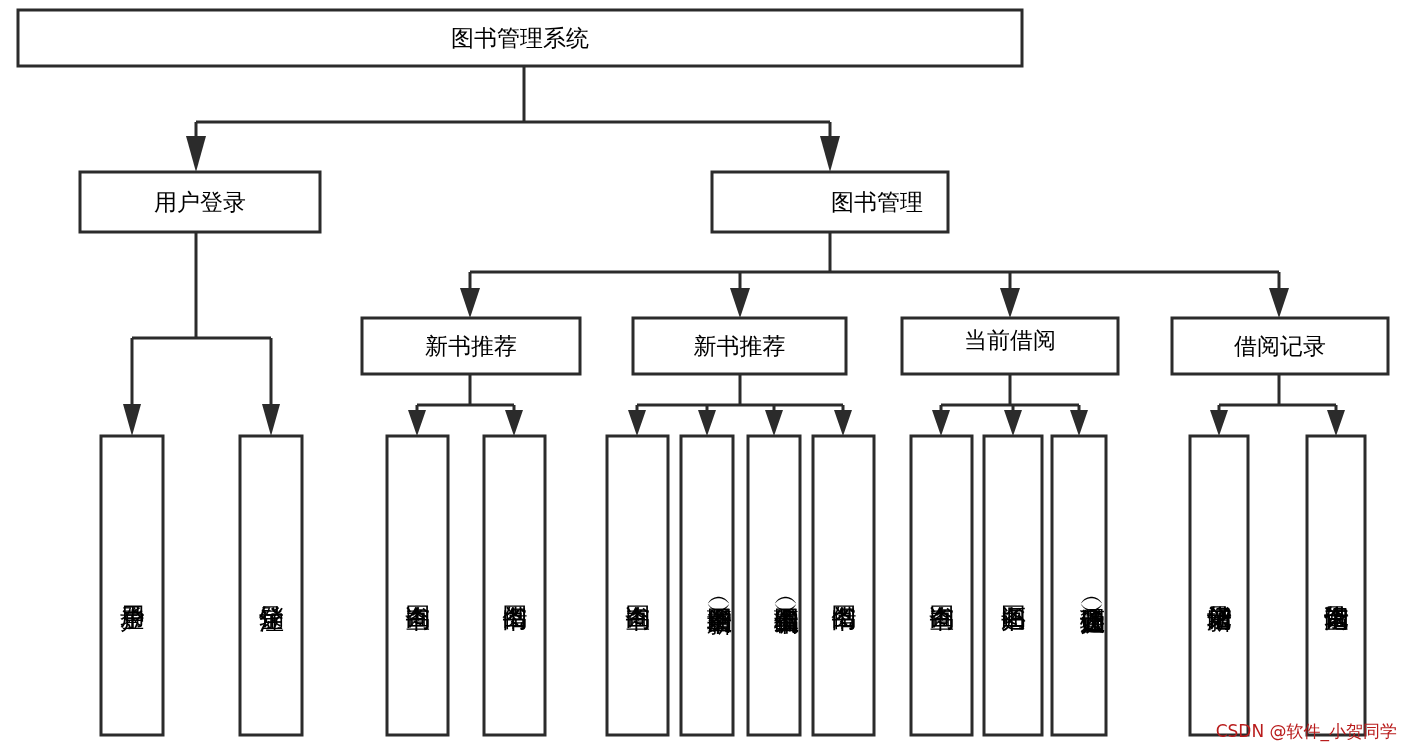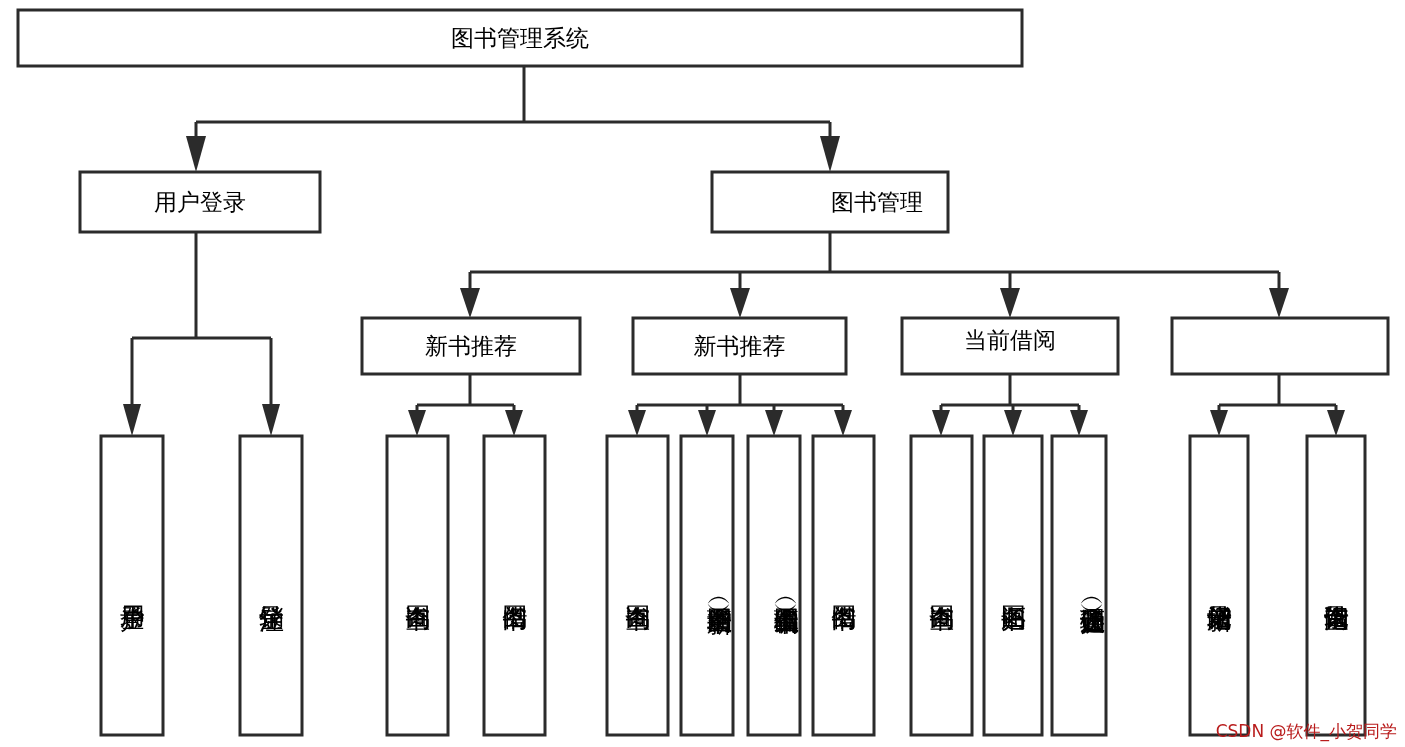--- a/index.html
+++ b/index.html
@@ -181,20 +181,21 @@
   </svg>
 
   <div class="node-label label-horizontal" style="left:18px; top:10px; width:1004px; height:56px;">图书管理系统</div>
 
   <div class="node-label label-horizontal" style="left:80px; top:172px; width:240px; height:60px;">用户登录</div>
   <div class="node-label label-horizontal" style="left:712px; top:172px; width:236px; height:60px;margin-left:47px;">图书管理</div>
 
   <div class="node-label label-horizontal" style="left:362px; top:318px; width:218px; height:56px;">新书推荐</div>
   <div class="node-label label-horizontal" style="left:633px; top:318px; width:213px; height:56px;">新书推荐</div>
   <div class="node-label label-horizontal" style="left:902px; top:318px; width:216px; height:44px;">当前借阅</div>
+  <div class="node-label label-horizontal" style="left:1172px; top:318px; width:216px; height:56px;">借阅记录</div>
 
   <div class="node-label label-vertical vcenter" style="left:101px; top:436px; width:62px; height:299px;">用户登录</div>
   <div class="node-label label-vertical vcenter" style="left:240px; top:436px; width:62px; height:299px;">注销登录</div>
   <div class="node-label label-vertical vcenter" style="left:387px; top:436px; width:61px; height:299px;">查询图书</div>
   <div class="node-label label-vertical vcenter" style="left:484px; top:436px; width:61px; height:299px;">借阅图书</div>
   <div class="node-label label-vertical vcenter" style="left:607px; top:436px; width:61px; height:299px;">查询图书</div>
   <div class="node-label label-vertical" style="left:681px; top:442px; width:52px; height:293px;">新增图书（管理员）</div>
   <div class="node-label label-vertical" style="left:748px; top:442px; width:52px; height:293px;">编辑图书（管理员）</div>
   <div class="node-label label-vertical vcenter" style="left:813px; top:436px; width:61px; height:299px;">借阅图书</div>
   <div class="node-label label-vertical vcenter" style="left:911px; top:436px; width:61px; height:299px;">查询图书</div>

